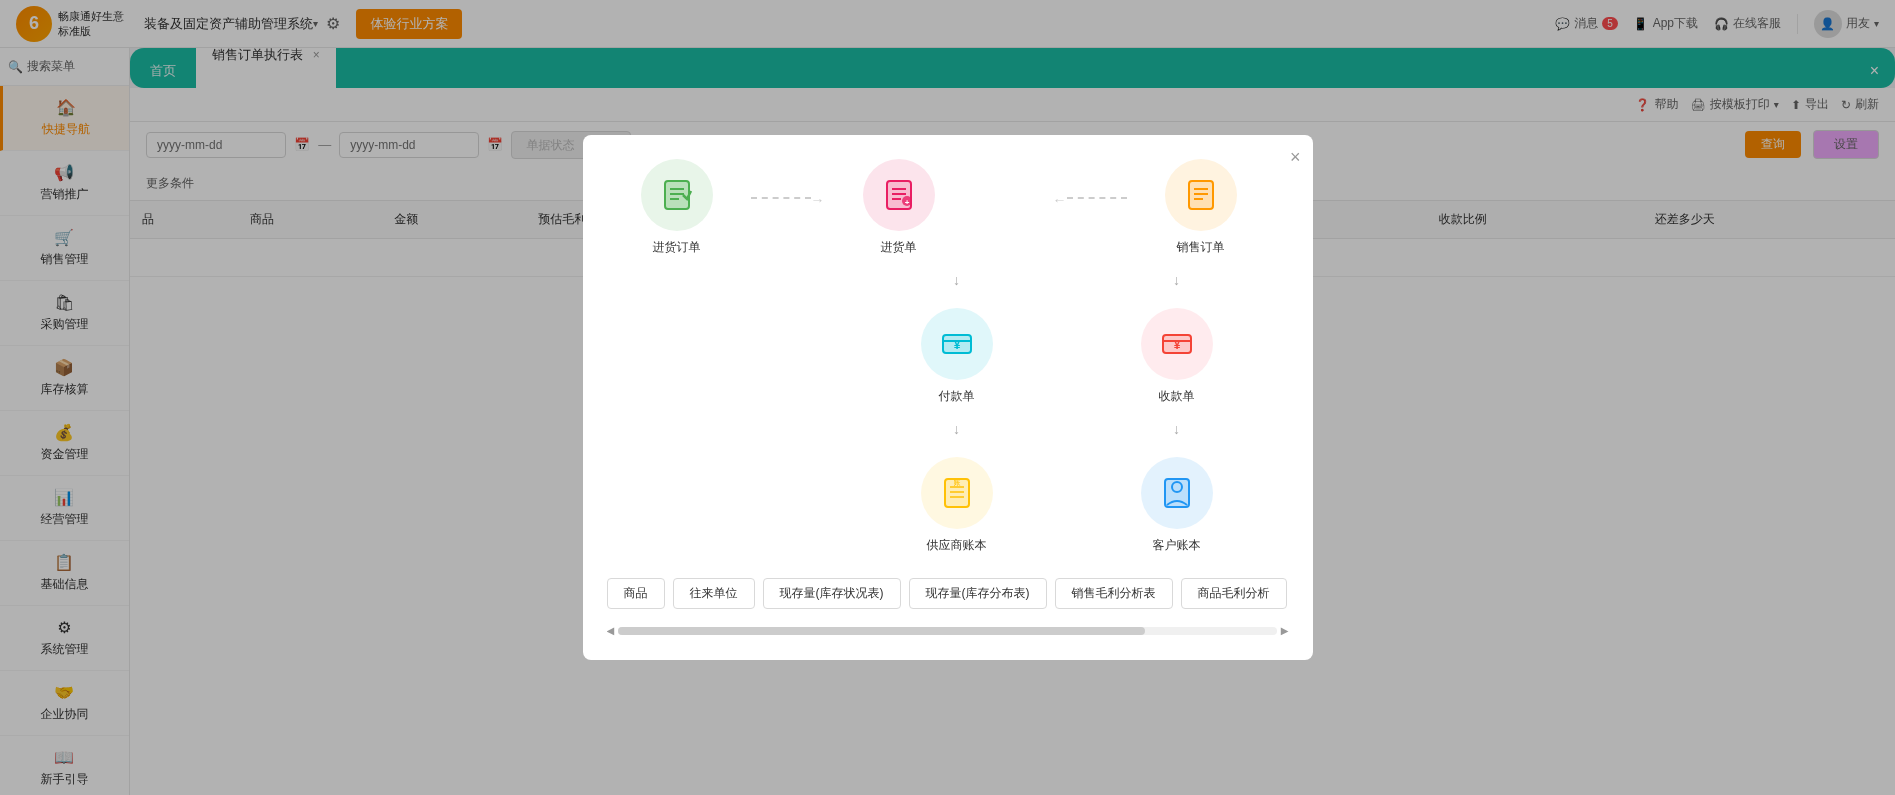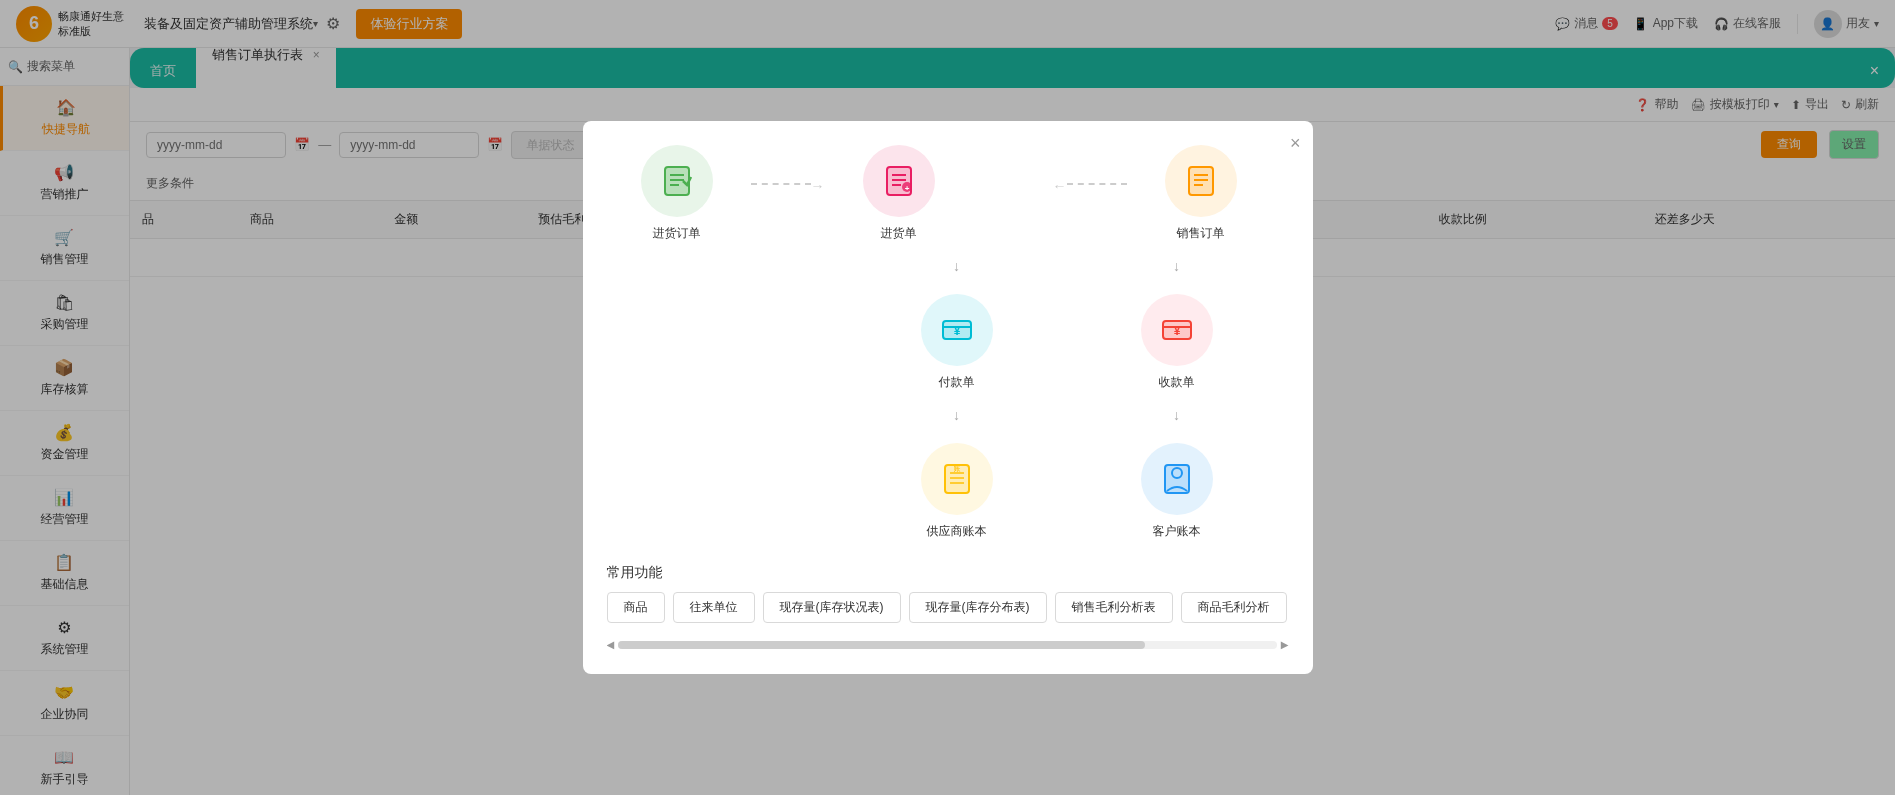--- a/index.html
+++ b/index.html
@@ -38,21 +38,21 @@
 
     
     .content-header { background: #fff; padding: 8px 16px; display: flex; align-items: center; justify-content: flex-end; gap: 12px; border-bottom: 1px solid #e8e8e8; flex-shrink: 0; }
     .header-action { display: flex; align-items: center; gap: 4px; color: #666; font-size: 12px; cursor: pointer; }
 
     
     .filter-bar { background: #fff; padding: 8px 16px; display: flex; align-items: center; gap: 8px; border-bottom: 1px solid #e8e8e8; flex-shrink: 0; flex-wrap: wrap; }
     .filter-input { border: 1px solid #d9d9d9; border-radius: 4px; padding: 5px 10px; font-size: 12px; width: 140px; color: #bbb; }
     .filter-select { border: 1px solid #d9d9d9; border-radius: 4px; padding: 5px 10px; font-size: 12px; width: 120px; color: #bbb; }
     .query-btn { background: #ff8c00; color: white; padding: 5px 16px; border-radius: 4px; font-size: 12px; cursor: pointer; border: none; }
-    .set-btn { background: #86efac; color: #666; padding: 5px 12px; border-radius: 4px; font-size: 12px; cursor: pointer; border: 1px solid #d9d9d9; }
+    .set-btn { background: #f0abfc; color: #666; padding: 5px 20px; border-radius: 4px; font-size: 12px; cursor: pointer; border: 1px solid #d9d9d9; }
     .more-condition { color: #666; font-size: 12px; cursor: pointer; }
 
     
     .table-area { flex: 1; overflow: auto; background: #fff; }
     .data-table { width: 100%; border-collapse: collapse; }
     .data-table th { background: #fafafa; padding: 10px 12px; text-align: left; font-size: 12px; color: #333; font-weight: 500; border-bottom: 1px solid #e8e8e8; white-space: nowrap; }
     .data-table td { padding: 10px 12px; font-size: 12px; color: #333; border-bottom: 1px solid #f0f0f0; }
     .empty-msg { text-align: center; padding: 60px; color: #999; font-size: 14px; }
 
     
@@ -400,21 +400,20 @@
               <circle cx="16" cy="10" r="5" fill="none" stroke="#2196f3" stroke-width="2"></circle>
               <path d="M6 28 Q16 20 26 28" fill="none" stroke="#2196f3" stroke-width="2"></path>
             </svg>
           </div>
           <span class="flow-label">客户账本</span>
         </div>
       </div>
     </div>
 
     <div class="common-section">
-      <div class="common-title">常用功能</div>
       <div class="common-btns">
         <button class="common-btn">商品</button>
         <button class="common-btn">往来单位</button>
         <button class="common-btn">现存量(库存状况表)</button>
         <button class="common-btn">现存量(库存分布表)</button>
         <button class="common-btn">销售毛利分析表</button>
         <button class="common-btn">商品毛利分析</button>
       </div>
     </div>
 

